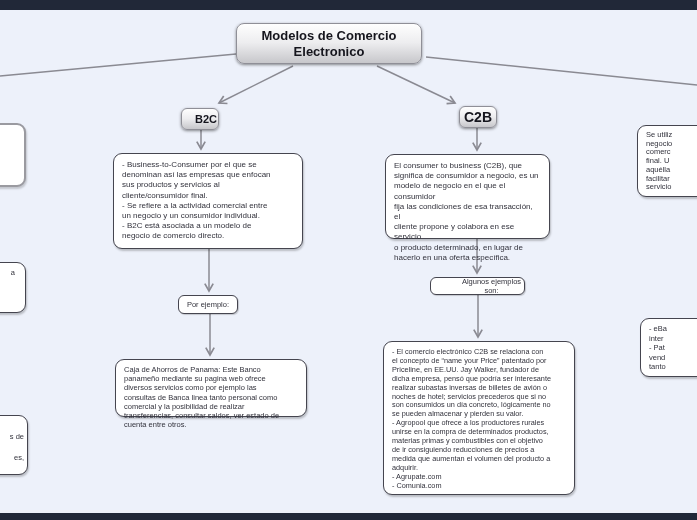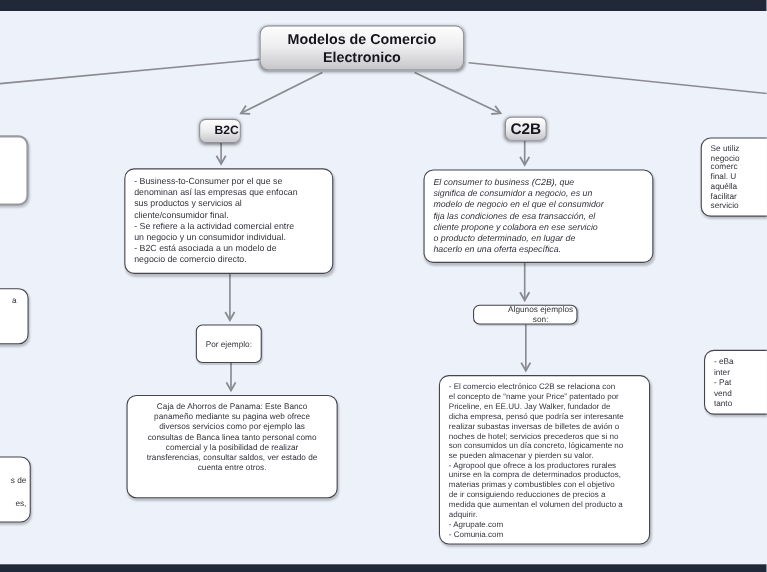--- a/index.html
+++ b/index.html
@@ -25,32 +25,32 @@
   #c2b-node{left:459px;top:106px;width:38px;height:22px;font-size:14px;border-radius:6px;}
   .descbox{
     position:absolute;z-index:2;box-sizing:border-box;
     background:#ffffff;border:1.5px solid #45454f;border-radius:9px;
     box-shadow:1px 2px 2px rgba(0,0,0,0.22);
     color:#32323c;font-size:8px;line-height:10.2px;
     padding:6px 8px;
   }
   .ml{white-space:pre-line;}
   #b2c-desc{left:113px;top:153px;width:190px;height:96px;}
-  #c2b-desc{left:385px;top:154px;width:209px;height:85px;font-style:italic;}
+  #c2b-desc{left:385px;top:154px;width:165px;height:85px;}
   .labelbox{
     position:absolute;z-index:2;box-sizing:border-box;
     background:#ffffff;border:1.2px solid #45454f;border-radius:6px;
     color:#32323c;font-size:7.5px;
     display:flex;align-items:center;justify-content:center;text-align:center;
     box-shadow:1px 1px 1px rgba(0,0,0,0.18);
   }
-  #b2c-example-label{left:178px;top:295px;width:60px;height:35px;text-align:center;}
+  #b2c-example-label{left:178px;top:295px;width:60px;height:19px;text-align:center;}
   #c2b-examples-label{left:430px;top:277px;width:95px;height:18px;padding-left:28px;}
-  #b2c-example{left:115px;top:359px;width:192px;height:94px;font-size:7.5px;line-height:9.2px;padding:5px 8px;text-align:center;}
-  #c2b-examples{left:383px;top:341px;width:192px;height:154px;font-size:7.3px;line-height:8.9px;padding:6px 8px;margin-left:16px;}
+  #b2c-example{left:115px;top:359px;width:192px;height:58px;font-size:7.5px;line-height:9.2px;padding:5px 8px;}
+  #c2b-examples{left:383px;top:341px;width:192px;height:154px;font-size:7.3px;line-height:8.9px;padding:6px 8px;}
   
   #right-partial-top{left:637px;top:125px;width:140px;height:72px;font-size:7.5px;line-height:8.7px;padding:5px 8px;}
   #right-partial-bottom{left:640px;top:318px;width:130px;height:59px;font-size:7.5px;line-height:9.5px;padding:5px 8px;}
   #left-partial-top{left:-42px;top:123px;width:68px;height:64px;border:2px solid #9a9aa0;box-shadow:1px 2px 2px rgba(0,0,0,0.18);}
   #left-partial-middle{left:-90px;top:262px;width:116px;height:51px;text-align:right;padding:5px 10px 5px 6px;font-size:7.5px;line-height:10px;}
   #left-partial-bottom{left:-110px;top:415px;width:138px;height:60px;text-align:right;padding:5px 3px 5px 6px;font-size:7.5px;line-height:10.8px;}
 </style>
 </head>
 <body>
 

